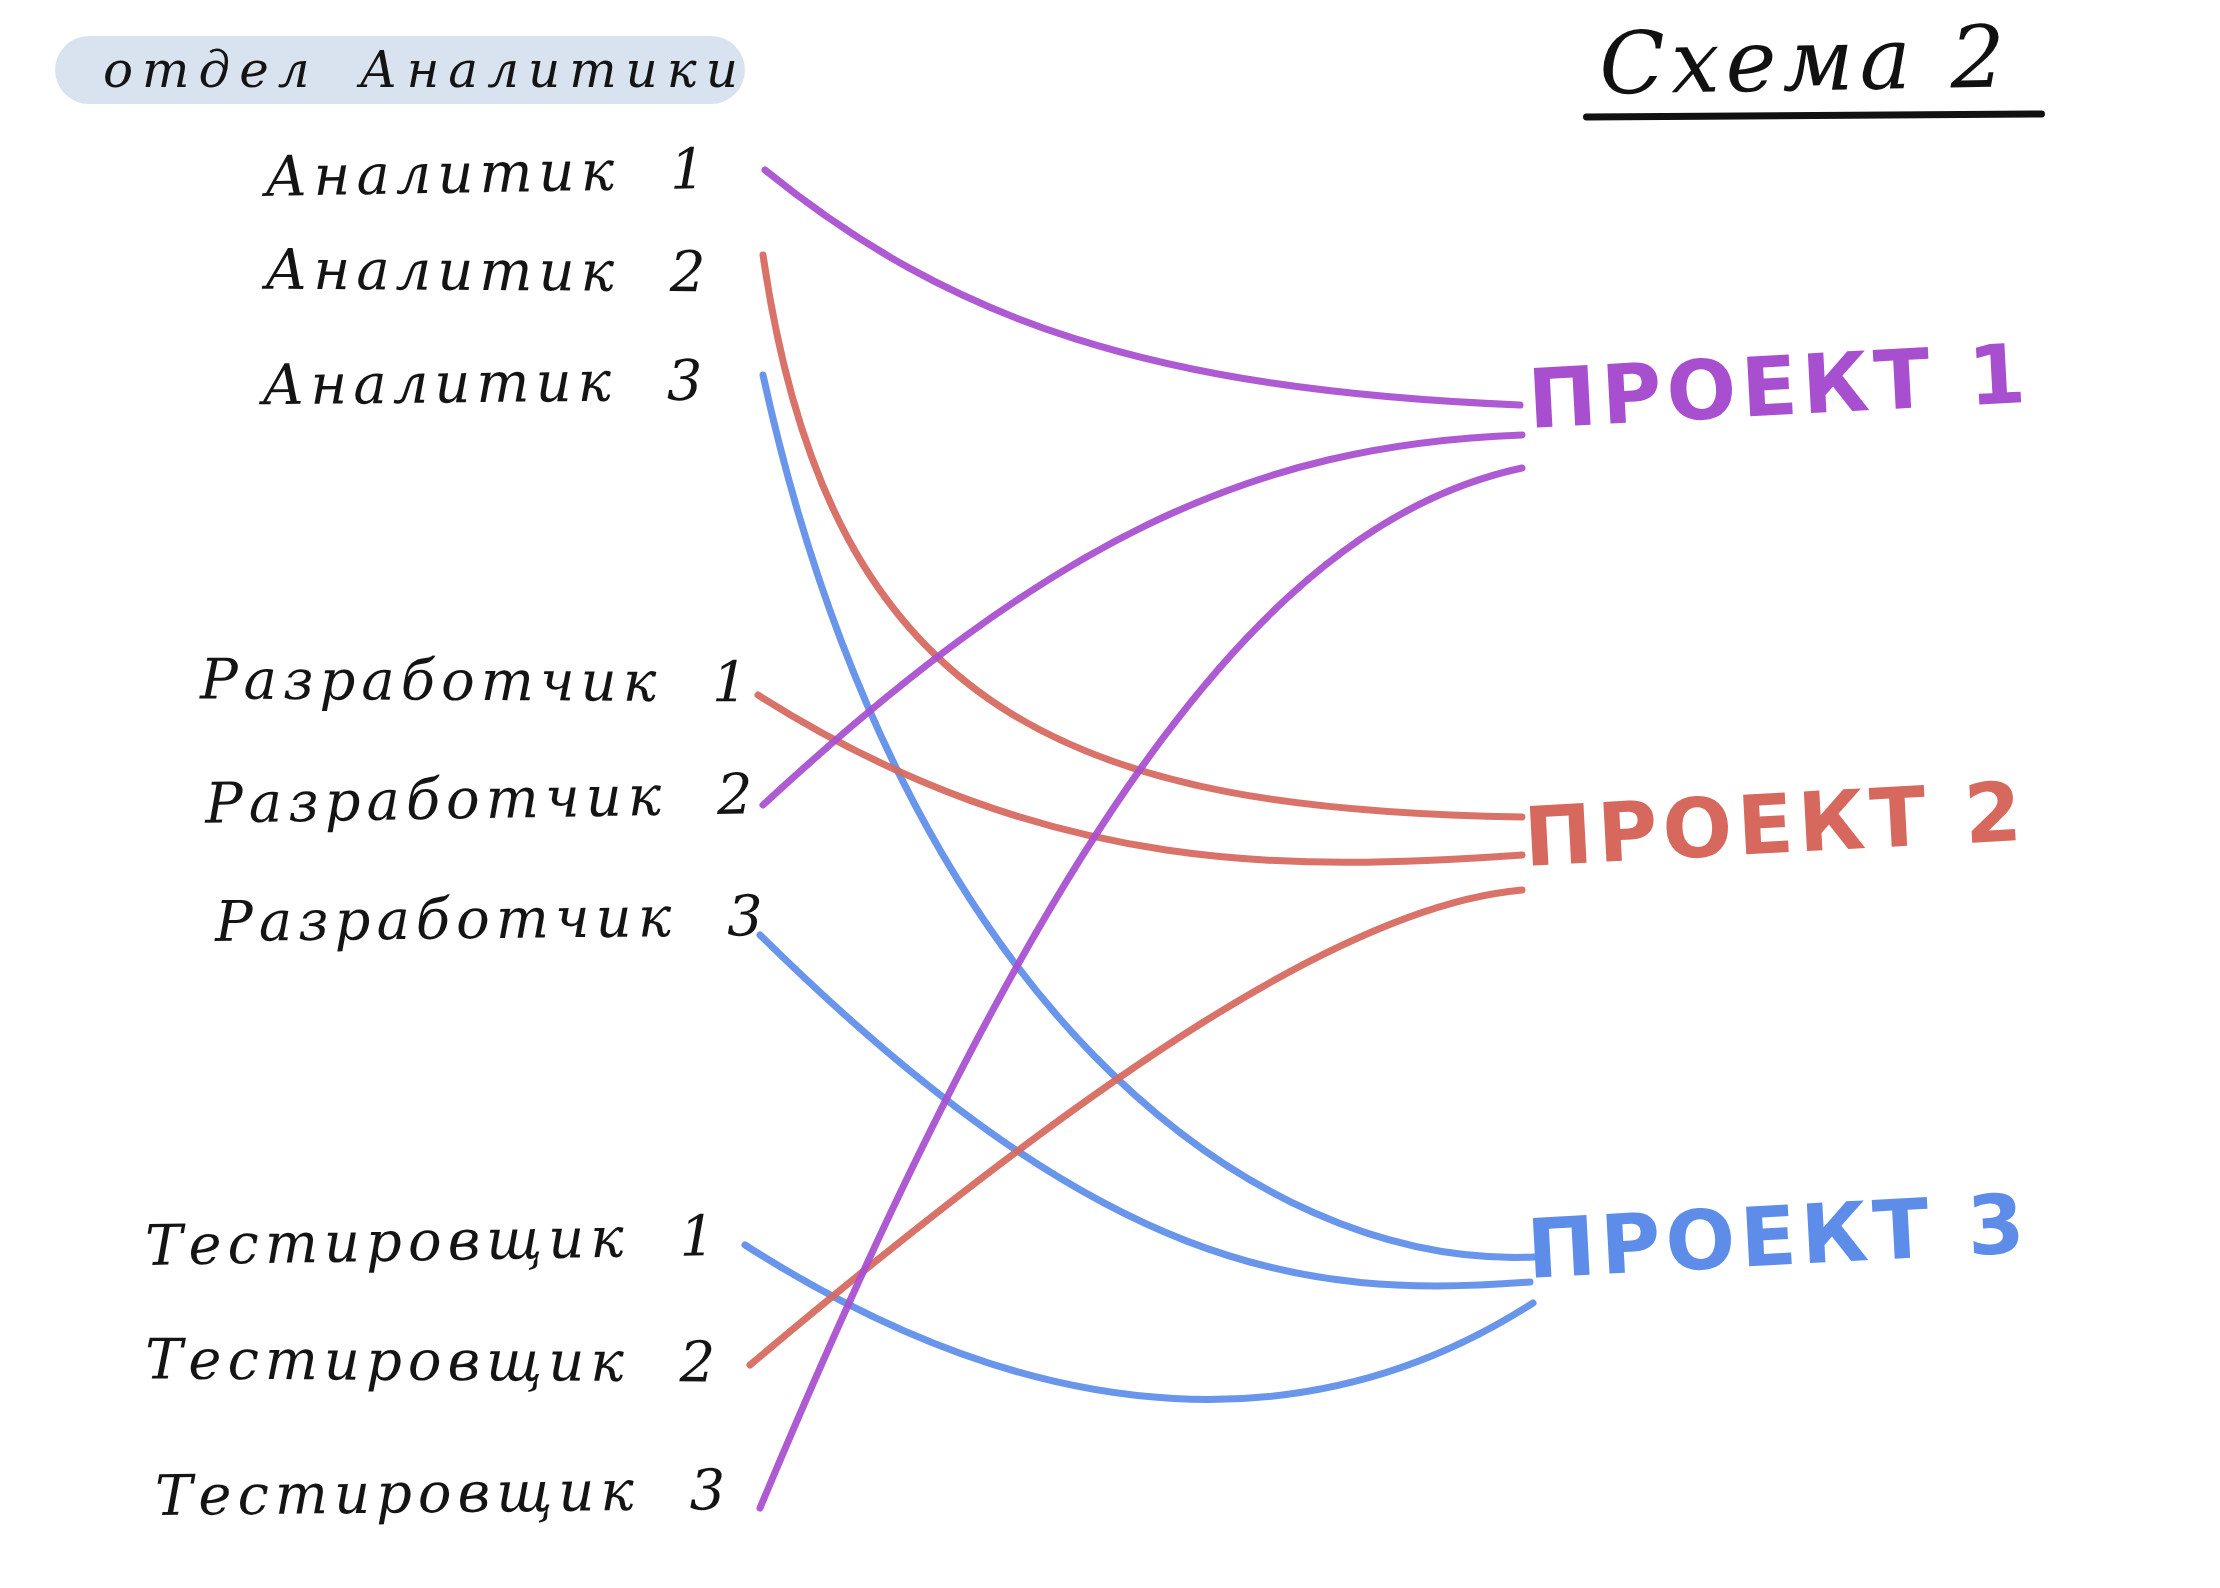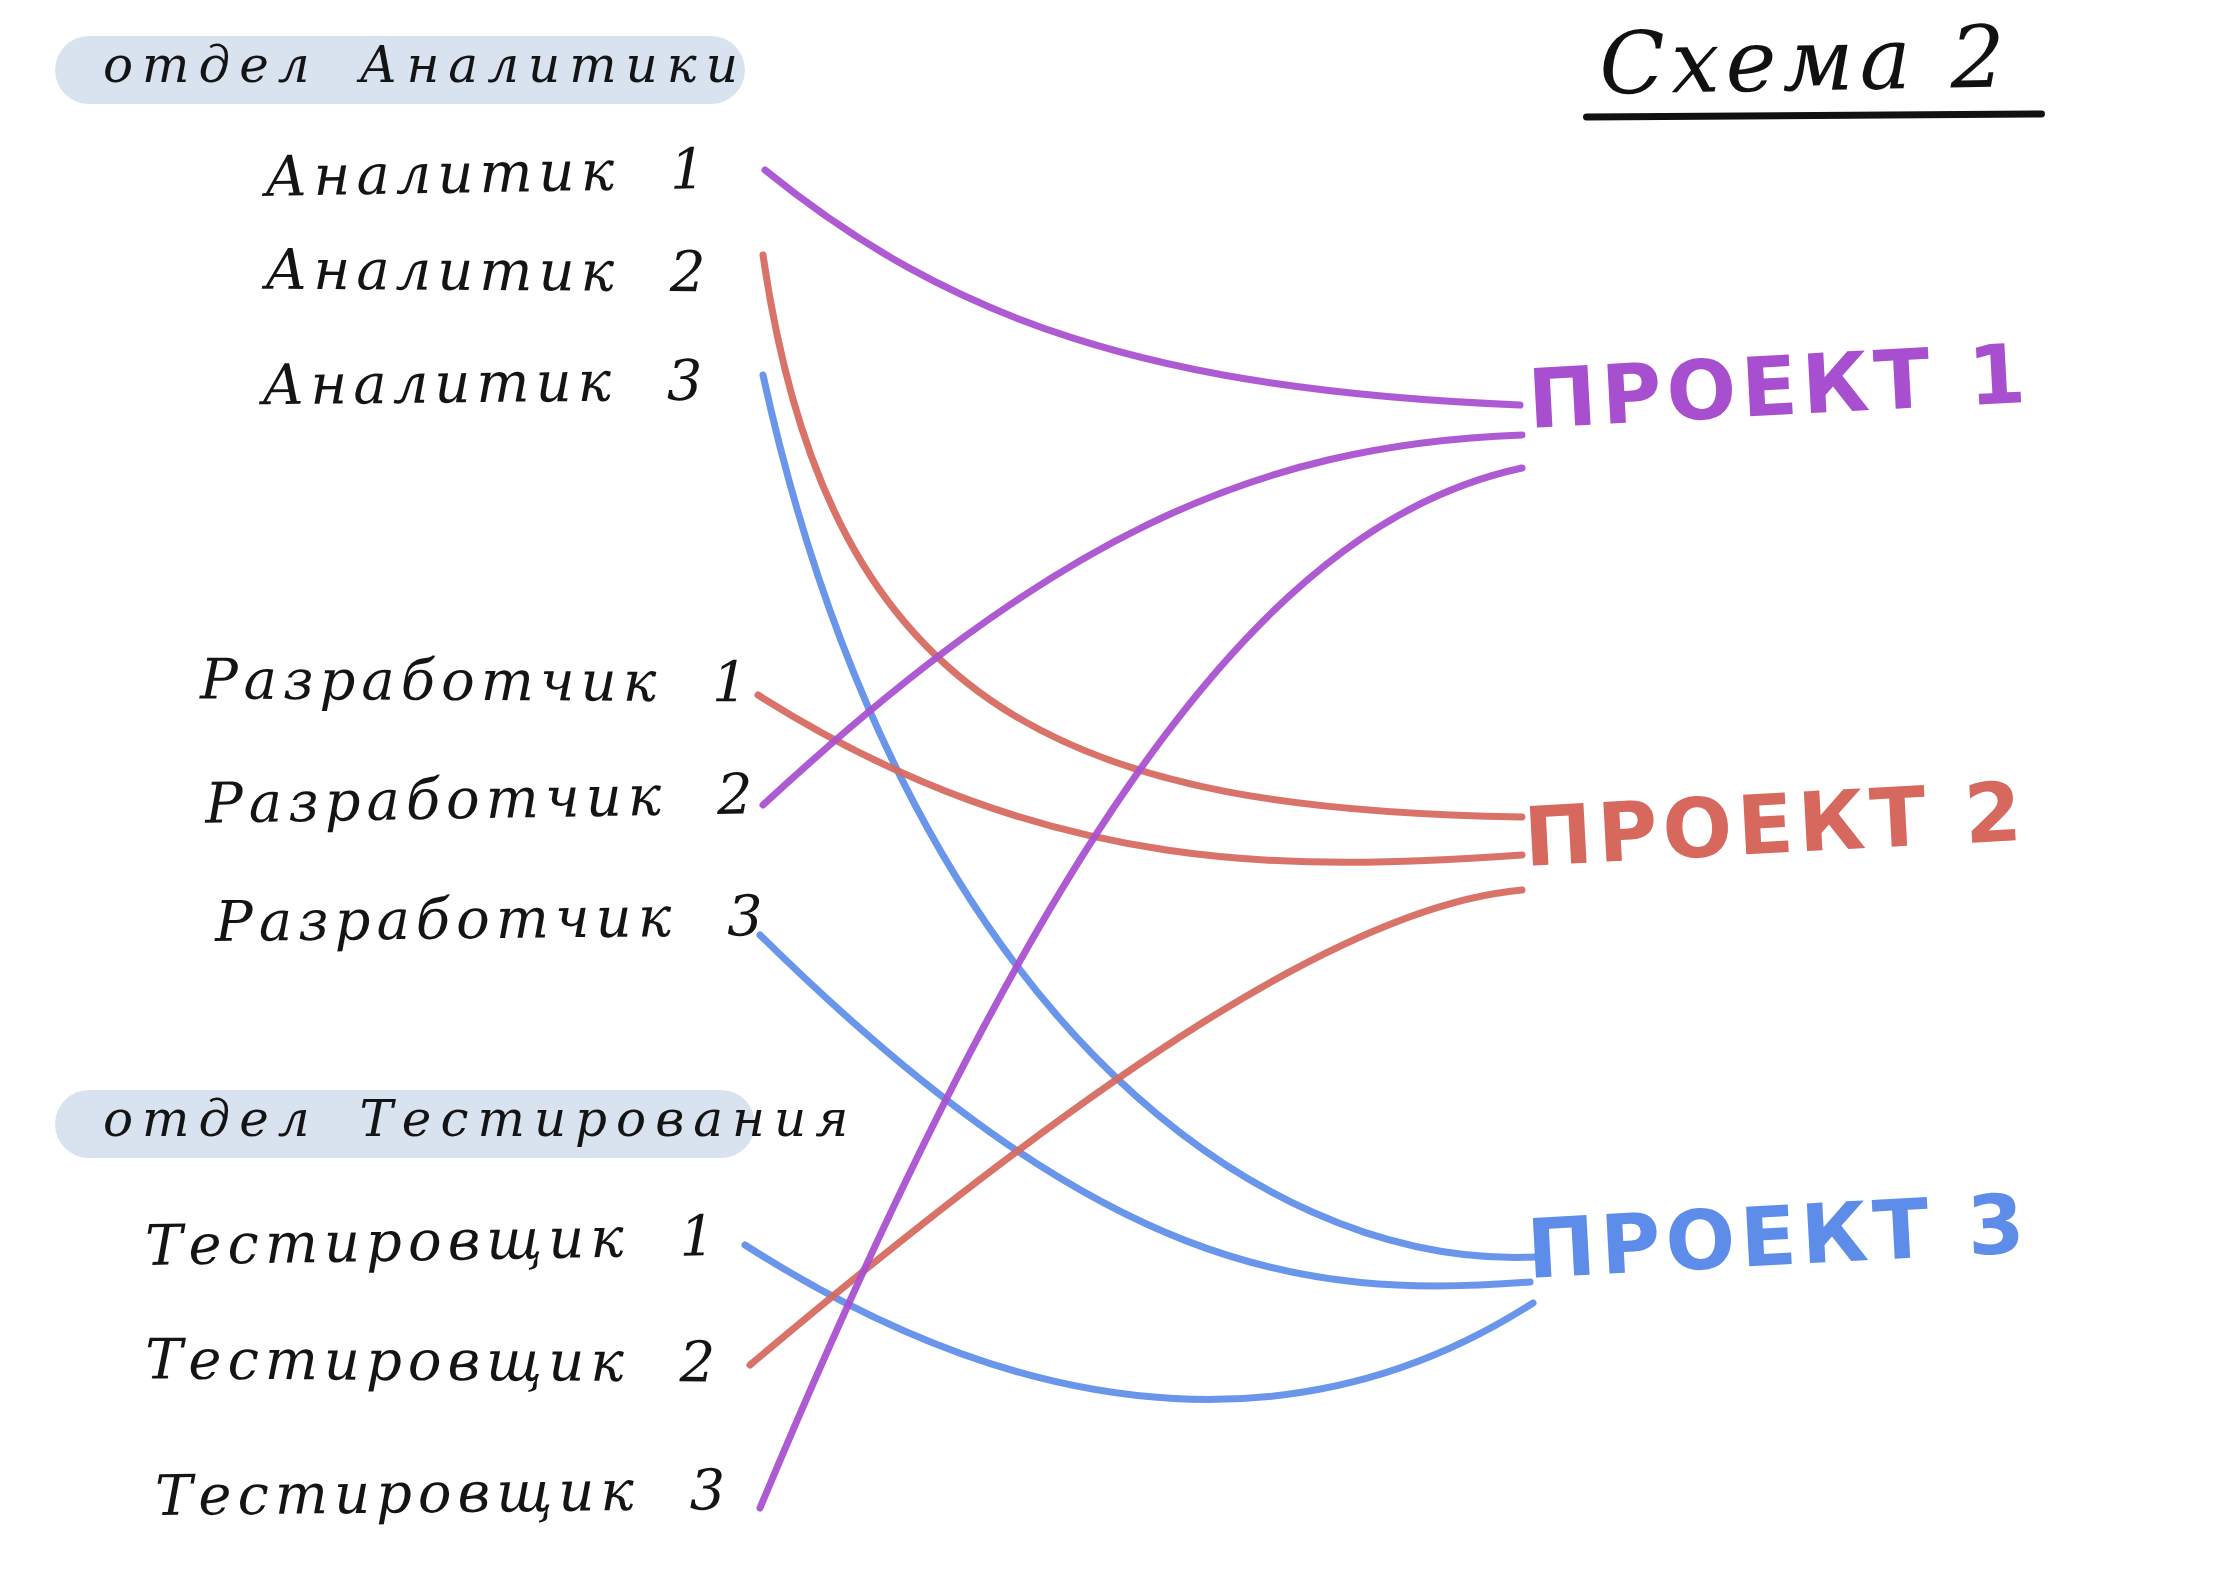--- a/index.html
+++ b/index.html
@@ -23,20 +23,21 @@
     width: 2220px;
     height: 1588px;
     z-index: 1;
   }
   .pill {
     position: absolute;
     height: 68px;
     border-radius: 40px;
     background: #d9e3ef;
     display: flex;
+    align-items: center;
     padding-left: 48px;
     box-sizing: border-box;
     z-index: 2;
   }
   .pill-label {
     font-style: italic;
     font-size: 50px;
     letter-spacing: 9px;
     word-spacing: 16px;
     color: #141414;
@@ -114,23 +115,20 @@
     <span class="pill-label">отдел Аналитики</span>
   </div>
   <div class="member r-m1" style="left:265px; top:140px;">Аналитик 1</div>
   <div class="member r-0" style="left:265px; top:238px;">Аналитик 2</div>
   <div class="member r-p1" style="left:262px; top:350px;">Аналитик 3</div>
 
   <div class="member r-0" style="left:200px; top:648px;">Разработчик 1</div>
   <div class="member r-m1" style="left:205px; top:766px;">Разработчик 2</div>
   <div class="member r-p1" style="left:215px; top:886px;">Разработчик 3</div>
 
-  <div class="pill" style="left: 55px; top: 1090px; width: 700px; background: rgb(217, 227, 239);">
-    <span class="pill-label">отдел Тестирования</span>
-  </div>
   <div class="member r-m1" style="left:145px; top:1208px;">Тестировщик 1</div>
   <div class="member r-0" style="left:145px; top:1328px;">Тестировщик 2</div>
   <div class="member r-p1" style="left:155px; top:1460px;">Тестировщик 3</div>
 
   <div class="project" style="left: 1528px; top: 352px; color: rgb(168, 79, 208);">ПРОЕКТ 1</div>
   <div class="project" style="left: 1524px; top: 790px; color: rgb(214, 104, 94);">ПРОЕКТ 2</div>
   <div class="project" style="left: 1527px; top: 1202px; color: rgb(94, 141, 233);">ПРОЕКТ 3</div>
 
   <div class="scheme-title">Схема 2</div>
   <div class="title-underline"></div>

